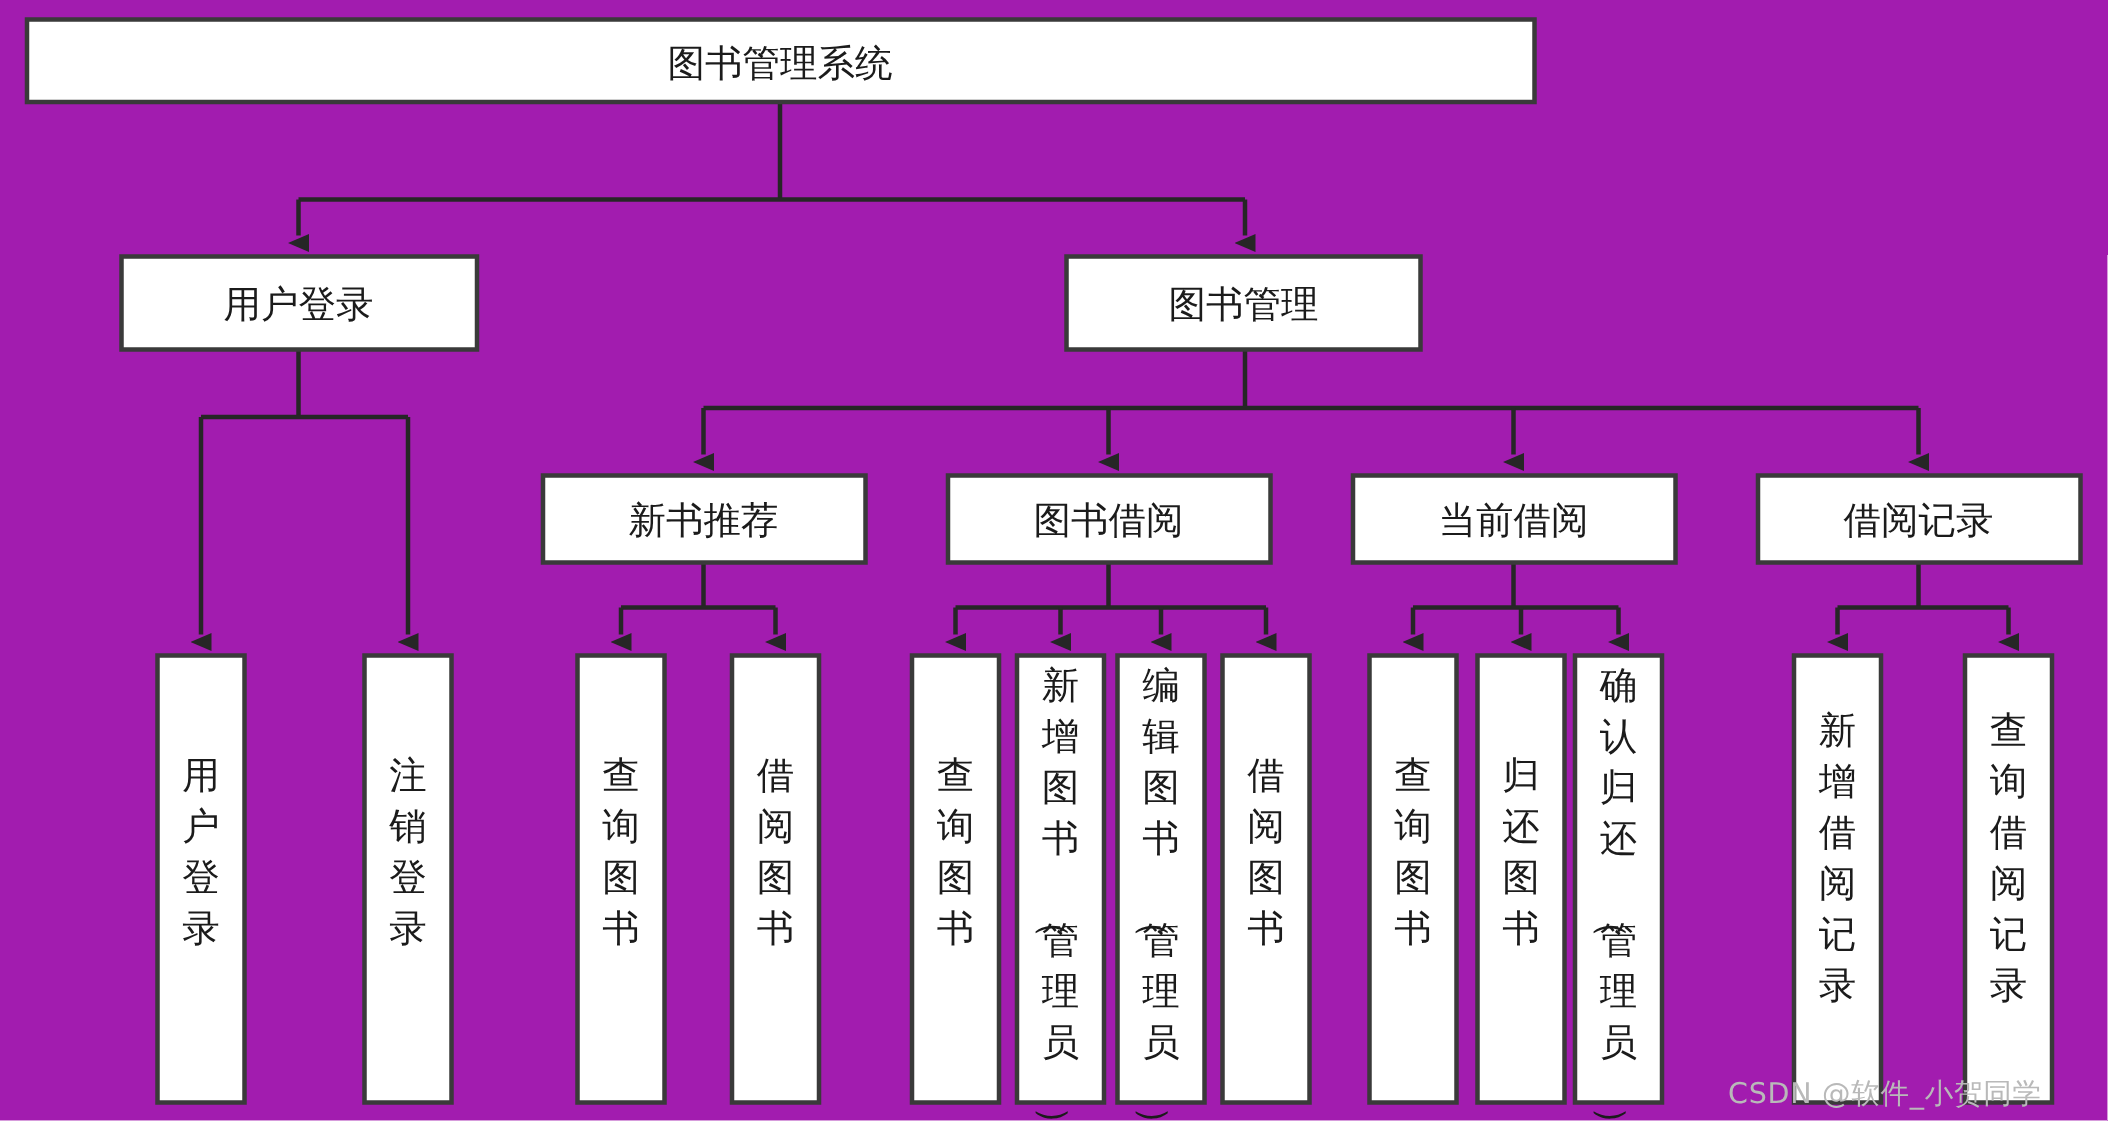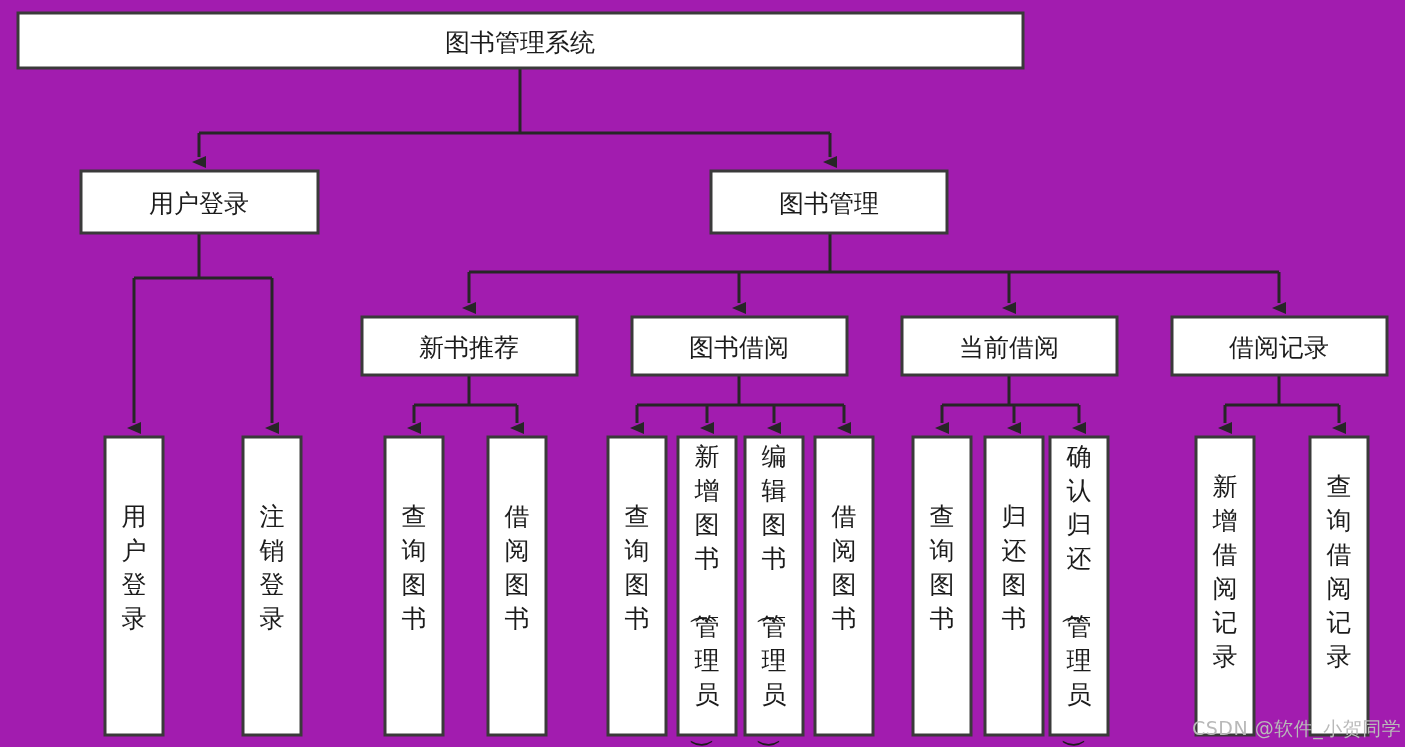--- a/index.html
+++ b/index.html
@@ -209,15 +209,15 @@
     <g>
       <rect class="node-box" x="1196" y="437" width="58" height="298"></rect>
       <text class="node-label-v" x="1225" y="495"><tspan x="1225" y="495">新</tspan><tspan x="1225" y="529">增</tspan><tspan x="1225" y="563">借</tspan><tspan x="1225" y="597">阅</tspan><tspan x="1225" y="631">记</tspan><tspan x="1225" y="665">录</tspan></text>
     </g>
     <g>
       <rect class="node-box" x="1310" y="437" width="58" height="298"></rect>
       <text class="node-label-v" x="1339" y="495"><tspan x="1339" y="495">查</tspan><tspan x="1339" y="529">询</tspan><tspan x="1339" y="563">借</tspan><tspan x="1339" y="597">阅</tspan><tspan x="1339" y="631">记</tspan><tspan x="1339" y="665">录</tspan></text>
     </g>
   </svg>
 
-  <div class="watermark" style="left: 1192px; top: 716px;">CSDN @软件_小贺同学</div>
+  <div class="watermark" style="left: 1152px; top: 716px;">CSDN @软件_小贺同学</div>
 
 </div>
 
 </body></html>

